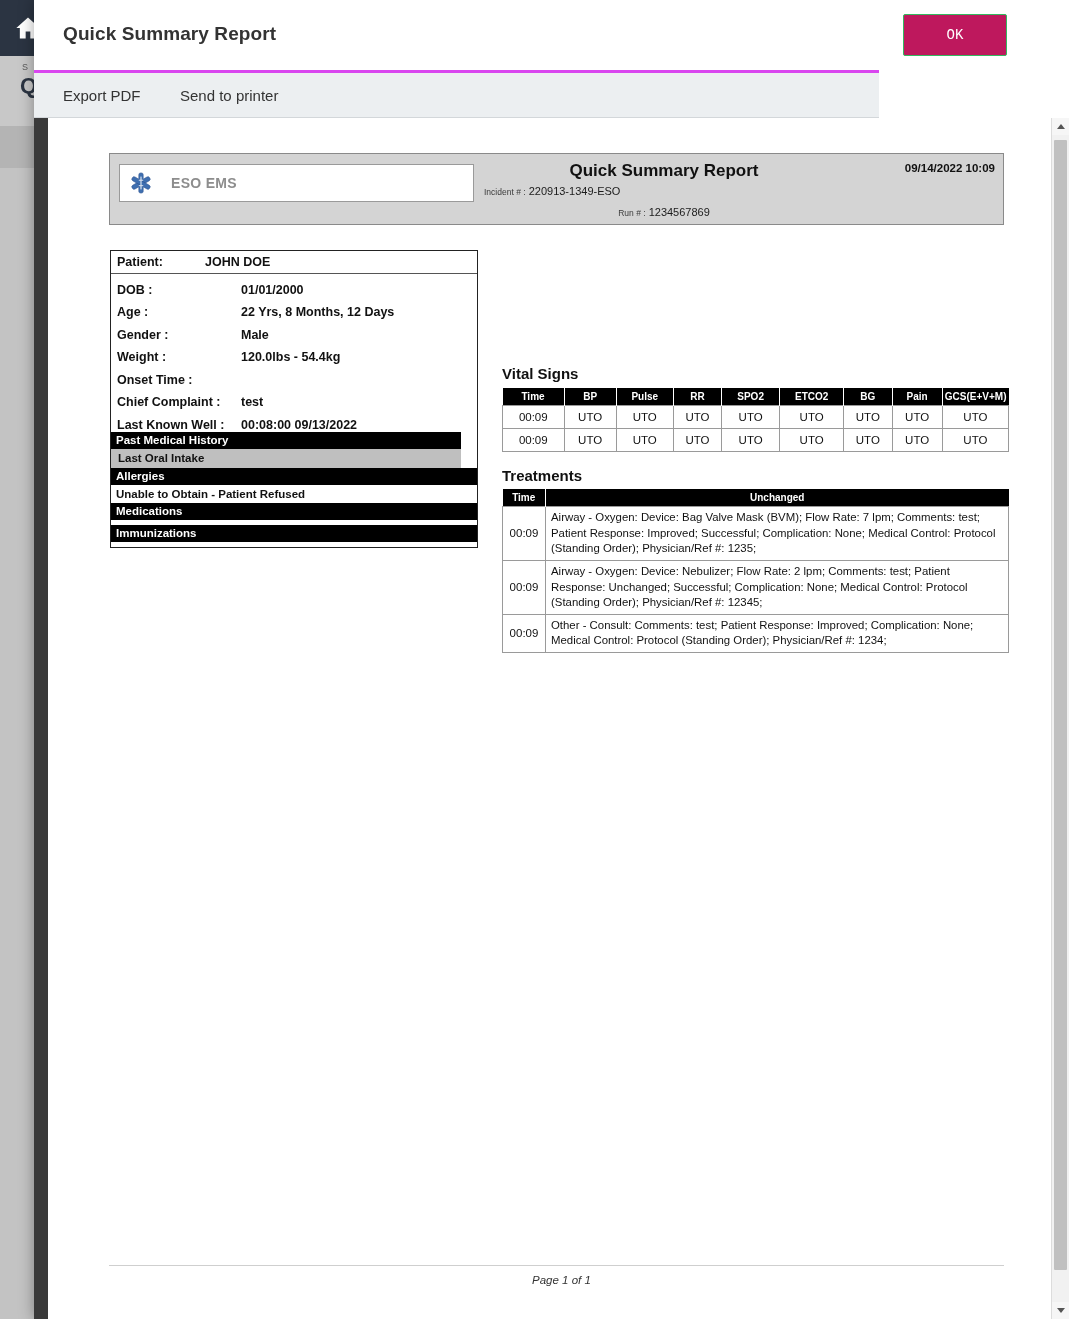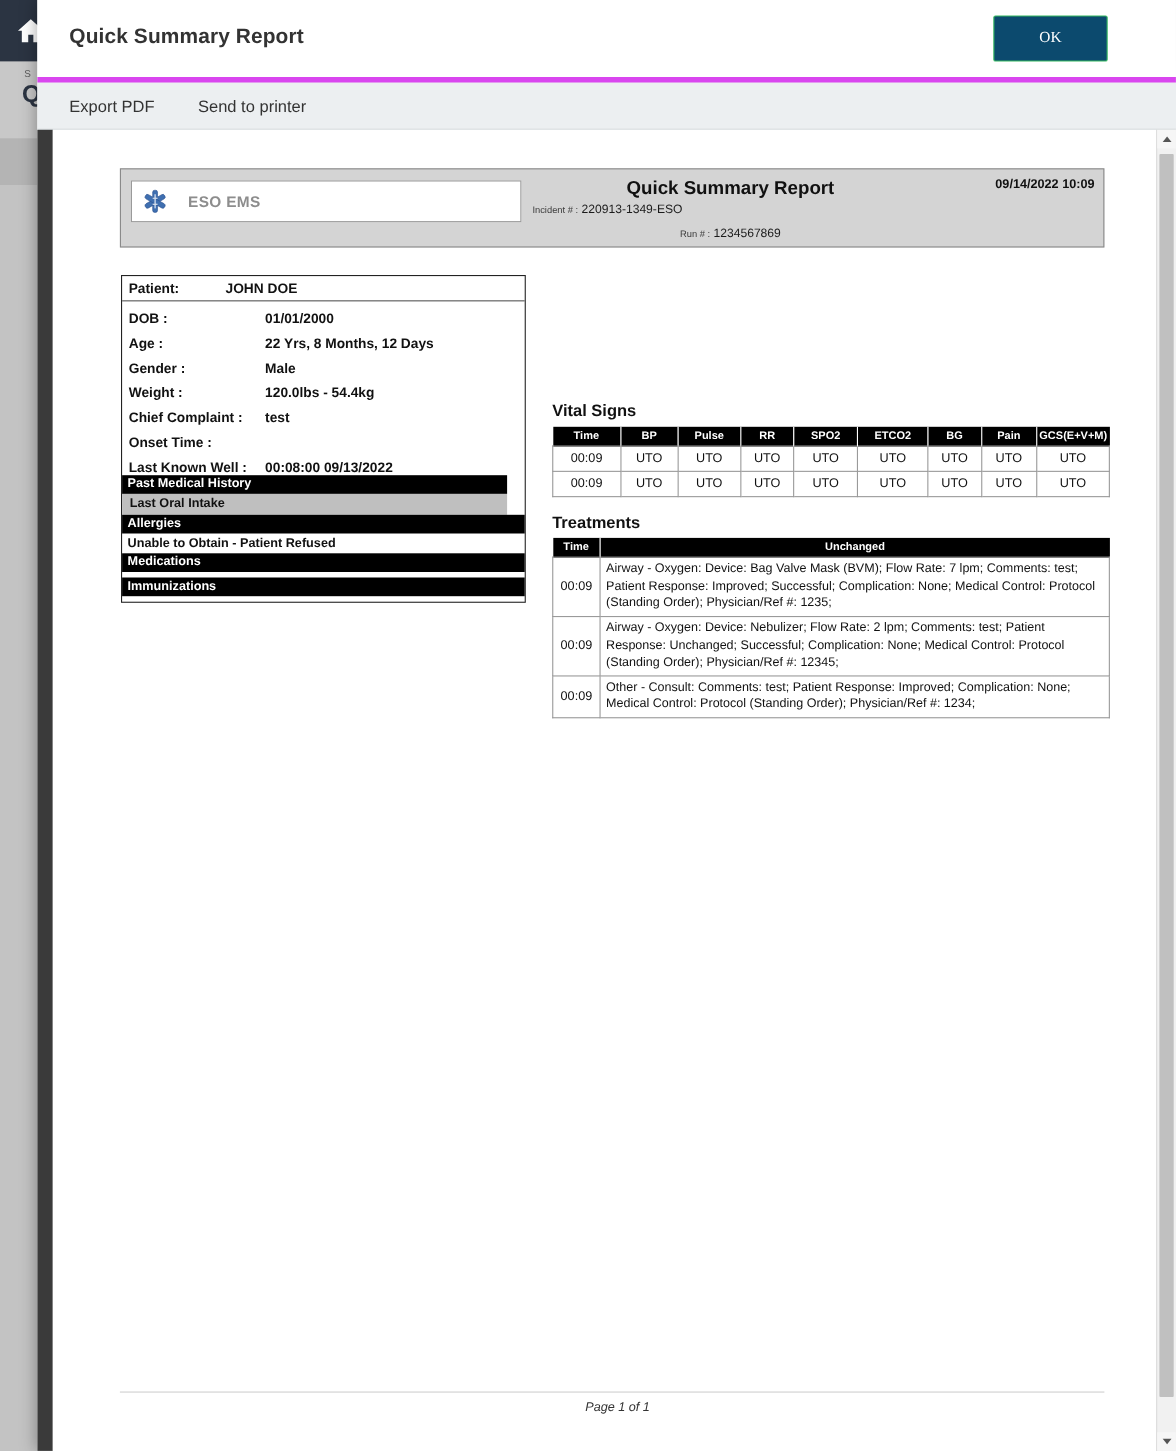--- a/index.html
+++ b/index.html
@@ -105,35 +105,35 @@
     left: 29px; top: 23px;
     font-size: 19px;
     font-weight: bold;
     color: #333333;
     letter-spacing: 0.1px;
   }
   .ok-button {
     position: absolute;
     left: 869px; top: 14px;
     width: 104px; height: 42px;
-    background: #0c4a6e;
+    background: #be185d;
     border: 1px solid #35b85f;
     border-radius: 2px;
     color: #ffffff;
     font-size: 14px;
-    font-family: Liberation Serif, serif;
+    font-family: Liberation Mono, monospace;
     cursor: pointer;
     padding: 0;
   }
   .modal-toolbar {
     position: absolute;
     left: 0; top: 70px;
-    width: 1035px; height: 48px;
+    width: 845px; height: 48px;
     background: #eceff1;
-    border-top: 5px solid #d946ef;
+    border-top: 3px solid #d946ef;
     border-bottom: 1px solid #d3d7da;
     box-sizing: border-box;
     text-align: right;
   }
   .toolbar-link {
     position: absolute;
     top: 14px;
     font-size: 15px;
     color: #333333;
     cursor: pointer;
@@ -485,26 +485,26 @@
         </div>
         <div class="pp-row">
           <span class="k">Gender :</span>
           <span class="v">Male</span>
         </div>
         <div class="pp-row">
           <span class="k">Weight :</span>
           <span class="v">120.0lbs - 54.4kg</span>
         </div>
         <div class="pp-row">
+          <span class="k">Onset Time :</span>
+          <span class="v"></span>
+        </div>
+        <div class="pp-row">
           <span class="k">Chief Complaint :</span>
           <span class="v">test</span>
-        </div>
-        <div class="pp-row">
-          <span class="k">Onset Time :</span>
-          <span class="v"></span>
         </div>
         <div class="pp-row">
           <span class="k">Last Known Well :</span>
           <span class="v">00:08:00 09/13/2022</span>
         </div>
 
         <div class="pp-bar-black narrow">Past Medical History</div>
         <div class="pp-bar-grey">Last Oral Intake</div>
         <div class="pp-bar-black">Allergies</div>
         <div class="pp-text-row">Unable to Obtain - Patient Refused</div>

